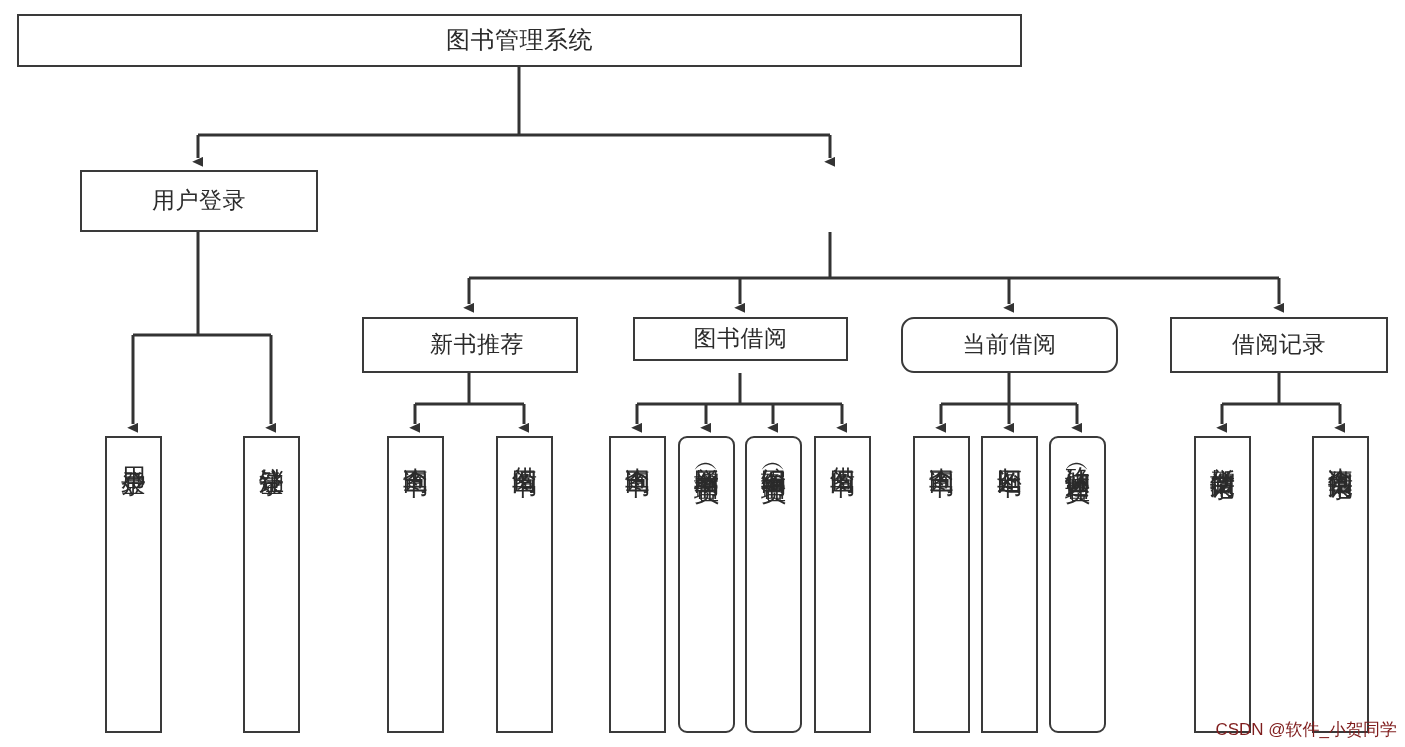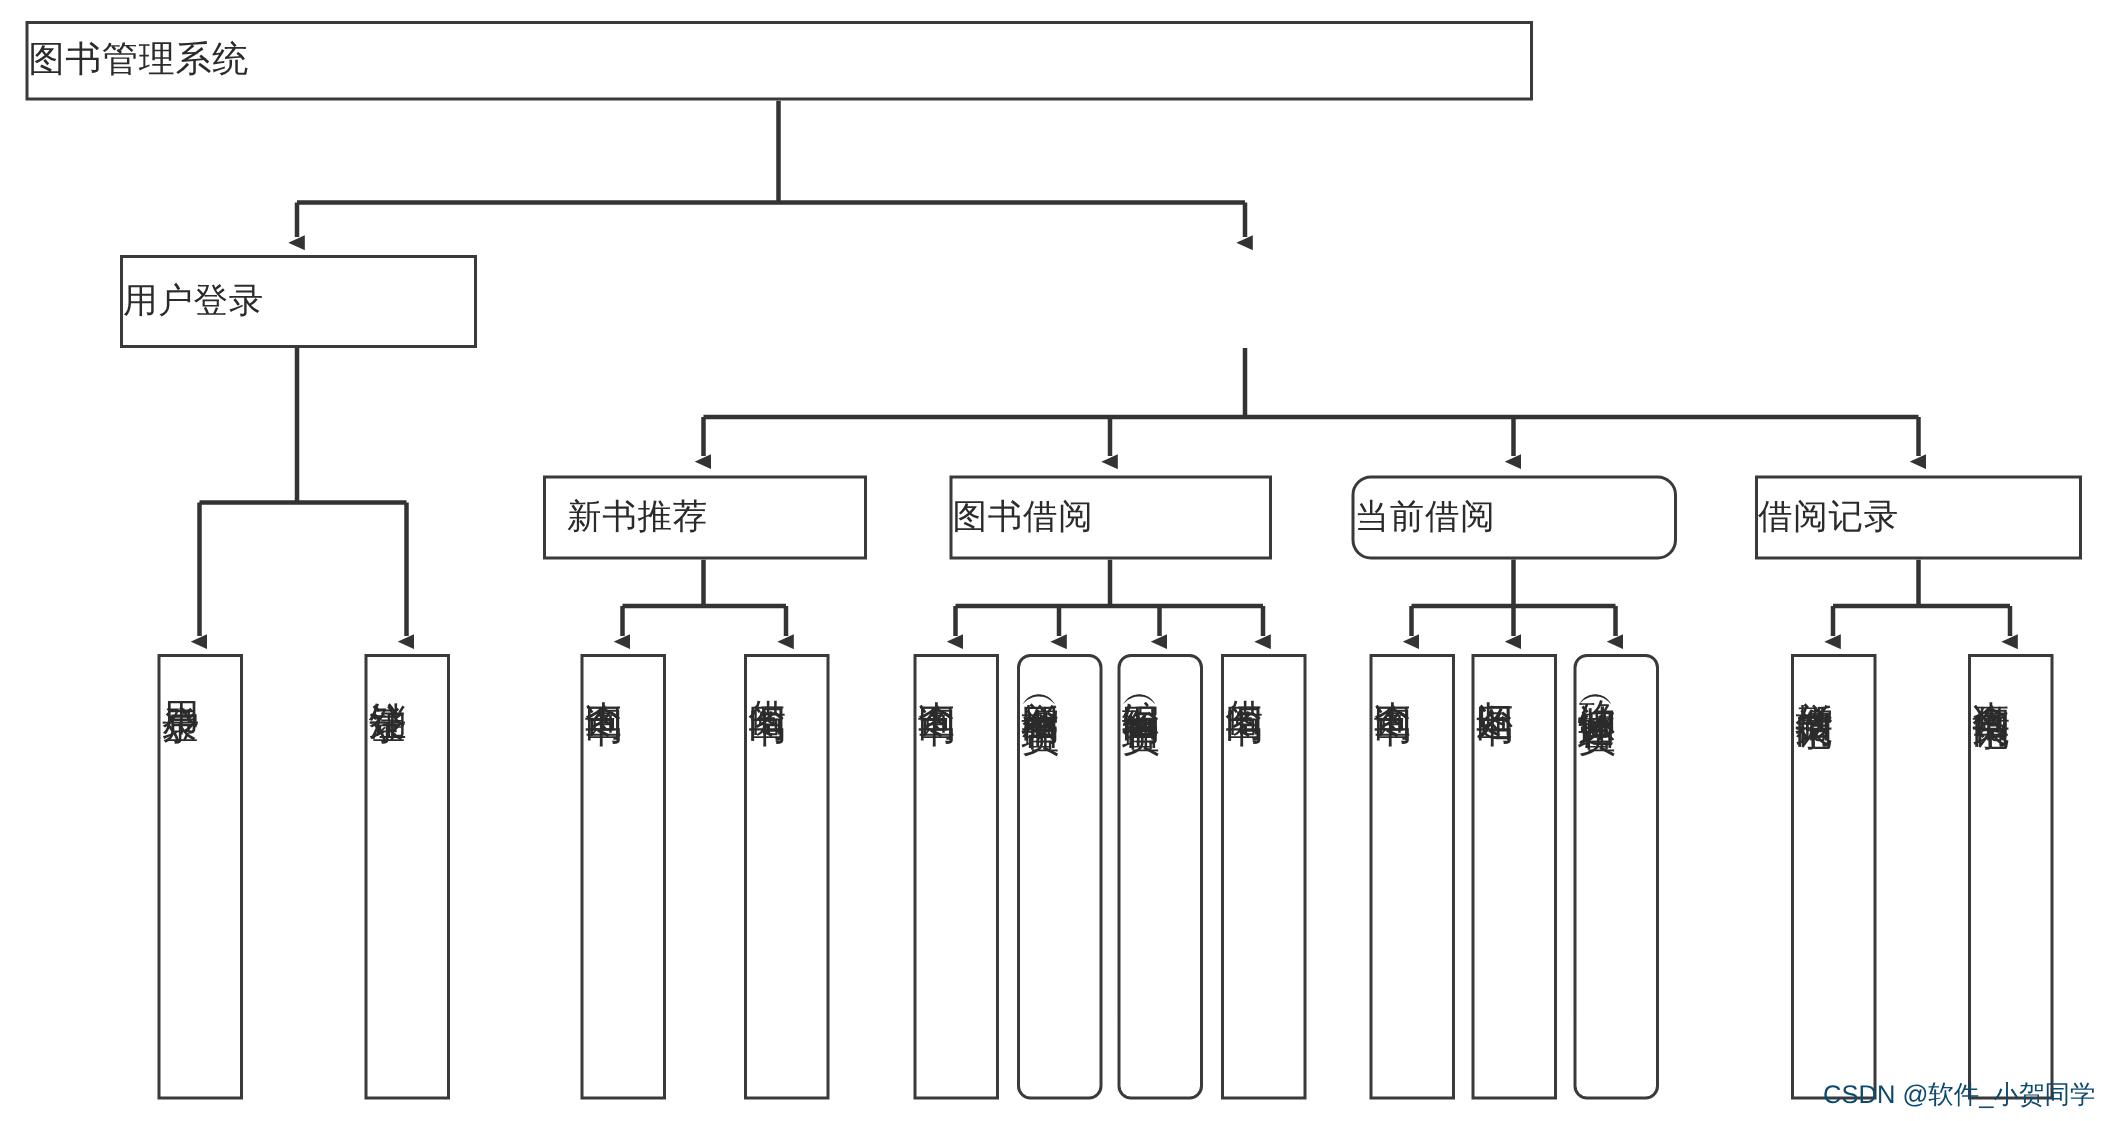--- a/index.html
+++ b/index.html
@@ -11,20 +11,21 @@
   #canvas{position:relative;width:1405px;height:747px;overflow:hidden;background:#fff;}
   #edges{position:absolute;left:0;top:0;width:1405px;height:747px;}
 
   .node{
     position:absolute;
     box-sizing:border-box;
     background:#ffffff;
     border:2px solid #3a3a3a;
     display:flex;
     align-items:center;
+    justify-content:center;
     color:#2b2b2b;
   }
   .node.rounded{border-radius:9px;}
 
   .node .label{
     display:block;
     text-align:center;
     line-height:1.12;
     letter-spacing:0.5px;
     white-space:pre-line;
@@ -43,21 +44,21 @@
     font-size:25px;
     line-height:1.0;
     letter-spacing:2px;
   }
 
   #watermark{
     position:absolute;
     right:8px;
     bottom:6px;
     font-size:17px;
-    color:#0c4a6e;
+    color:#7f1d1d;
     white-space:nowrap;
     user-select:none;
   }
 </style>
 </head>
 <body>
 
 <div id="canvas">
 
   <svg id="edges" viewBox="0 0 1405 747" xmlns="http://www.w3.org/2000/svg">
@@ -114,21 +115,21 @@
     <span class="label">图书管理系统</span>
   </div>
 
   <div class="node horiz" style="left:80px;top:170px;width:238px;height:62px;">
     <span class="label">用户登录</span>
   </div>
 
   <div class="node horiz" style="left:362px;top:317px;width:216px;height:56px;padding-left:14px;">
     <span class="label">新书推荐</span>
   </div>
-  <div class="node horiz" style="left:633px;top:317px;width:215px;height:56px;">
+  <div class="node horiz" style="left:633px;top:317px;width:215px;height:44px;">
     <span class="label">图书借阅</span>
   </div>
   <div class="node horiz" style="left:901px;top:317px;width:217px;height:56px;border-radius:13px;">
     <span class="label">当前借阅</span>
   </div>
   <div class="node horiz" style="left:1170px;top:317px;width:218px;height:56px;">
     <span class="label">借阅记录</span>
   </div>
 
   <div class="node vert" style="left:105px;top:436px;width:57px;height:297px;">

